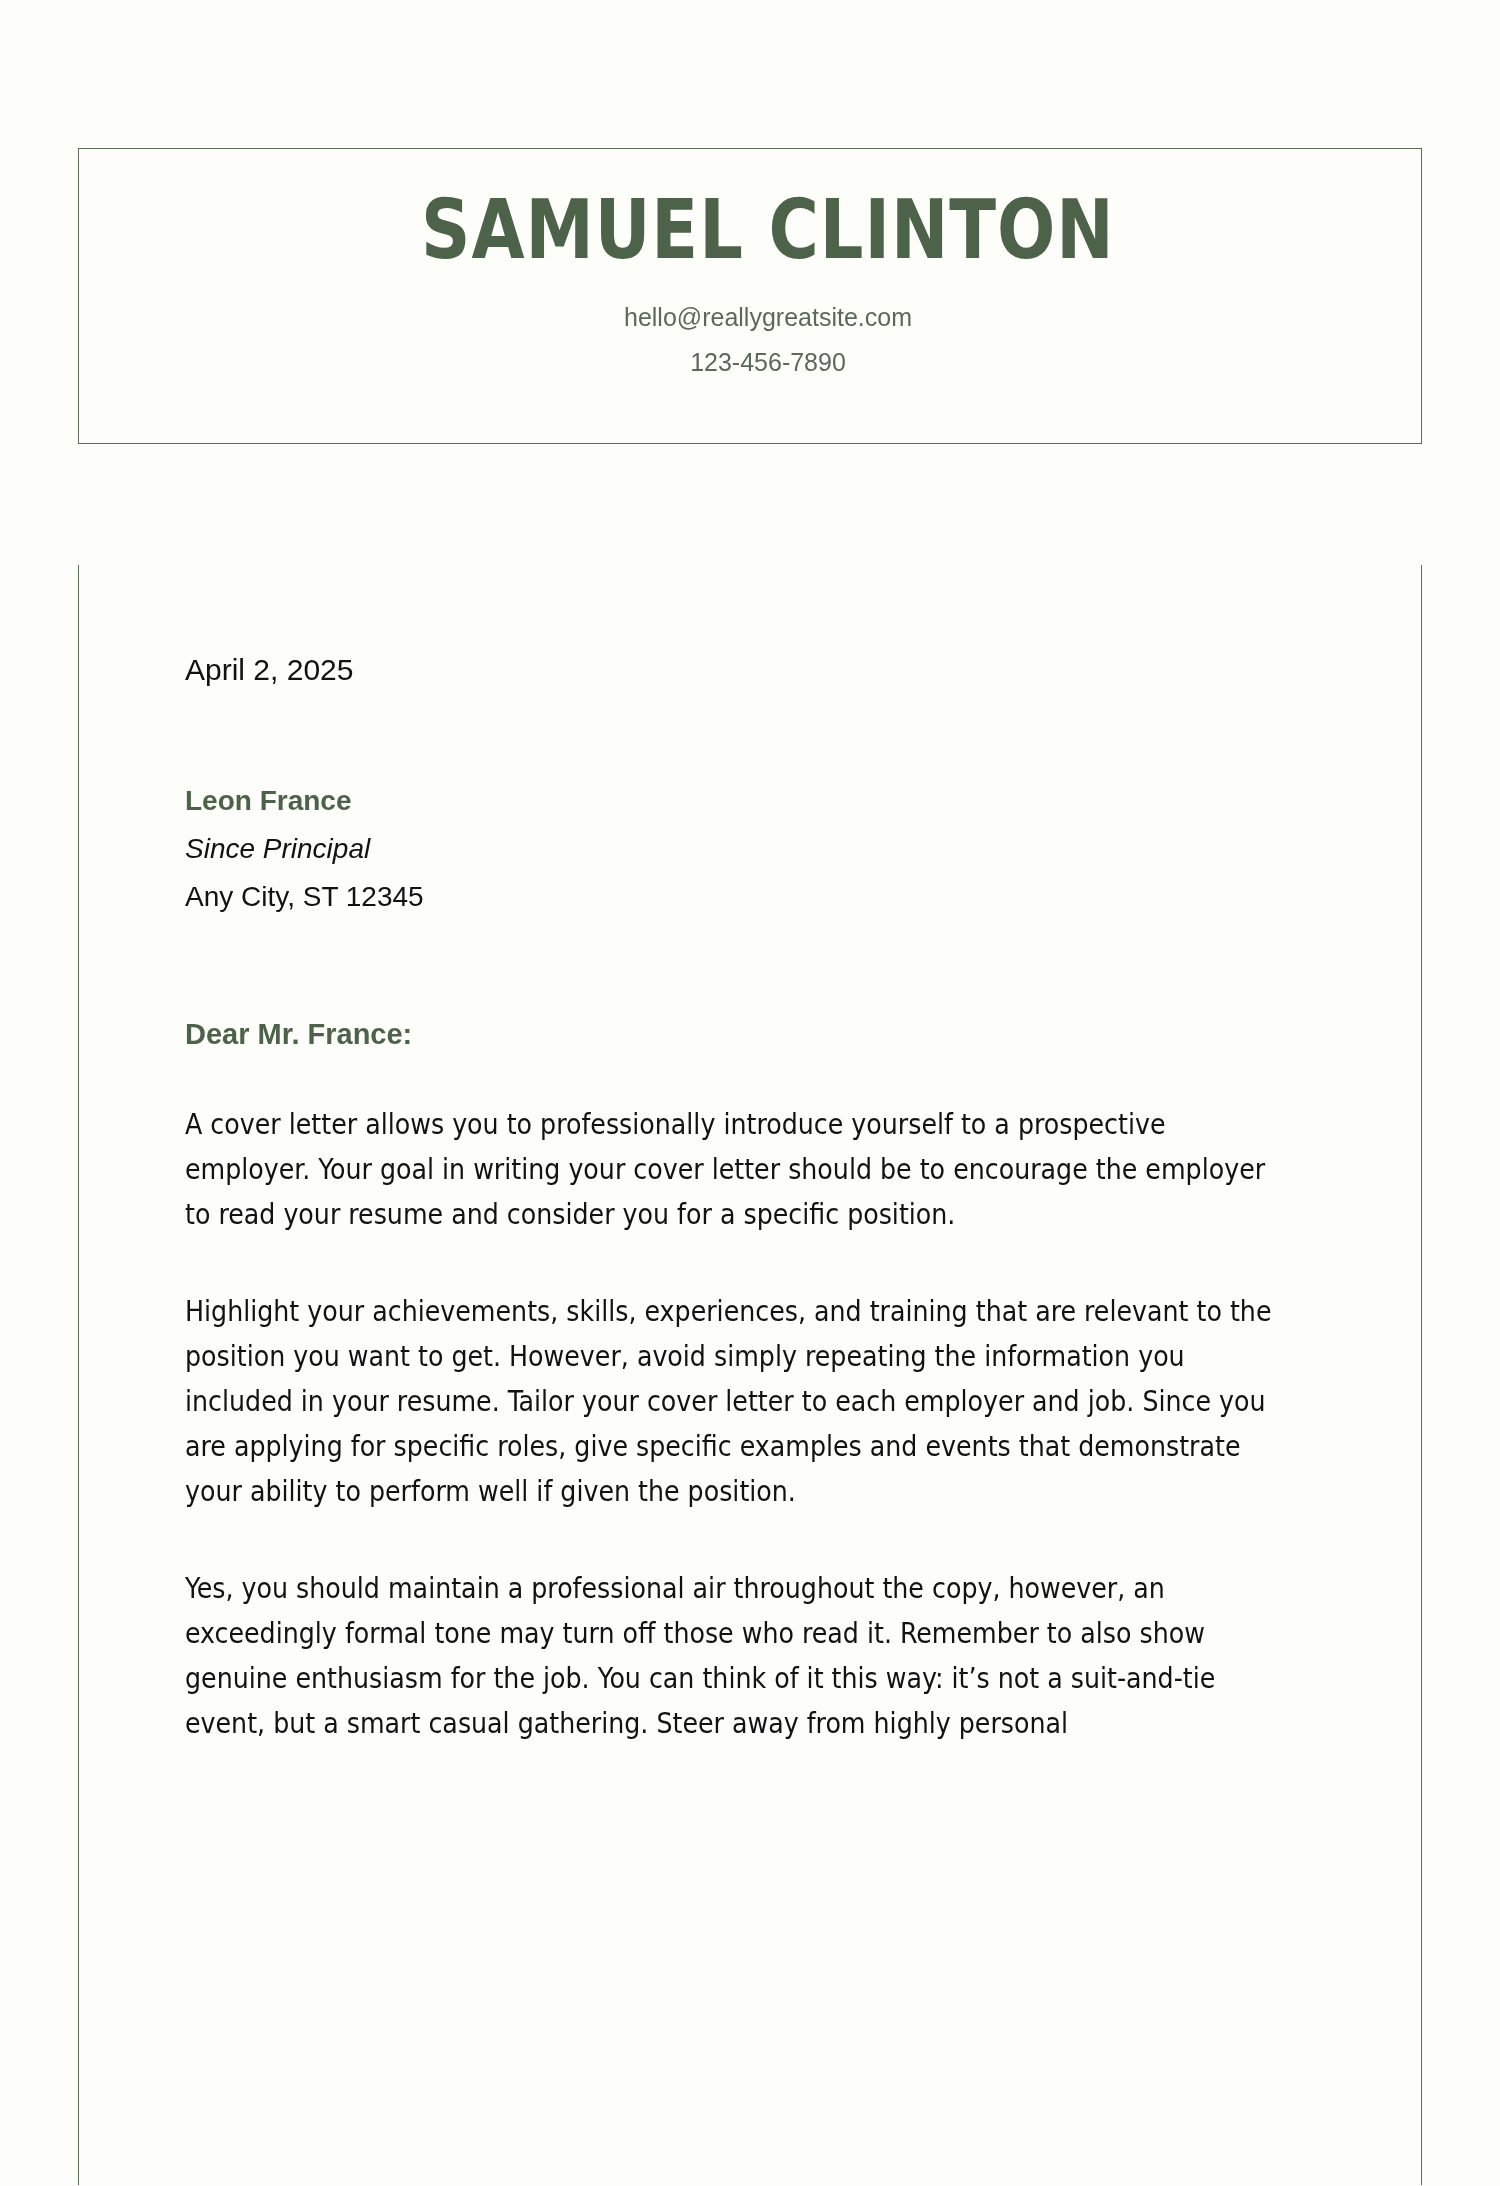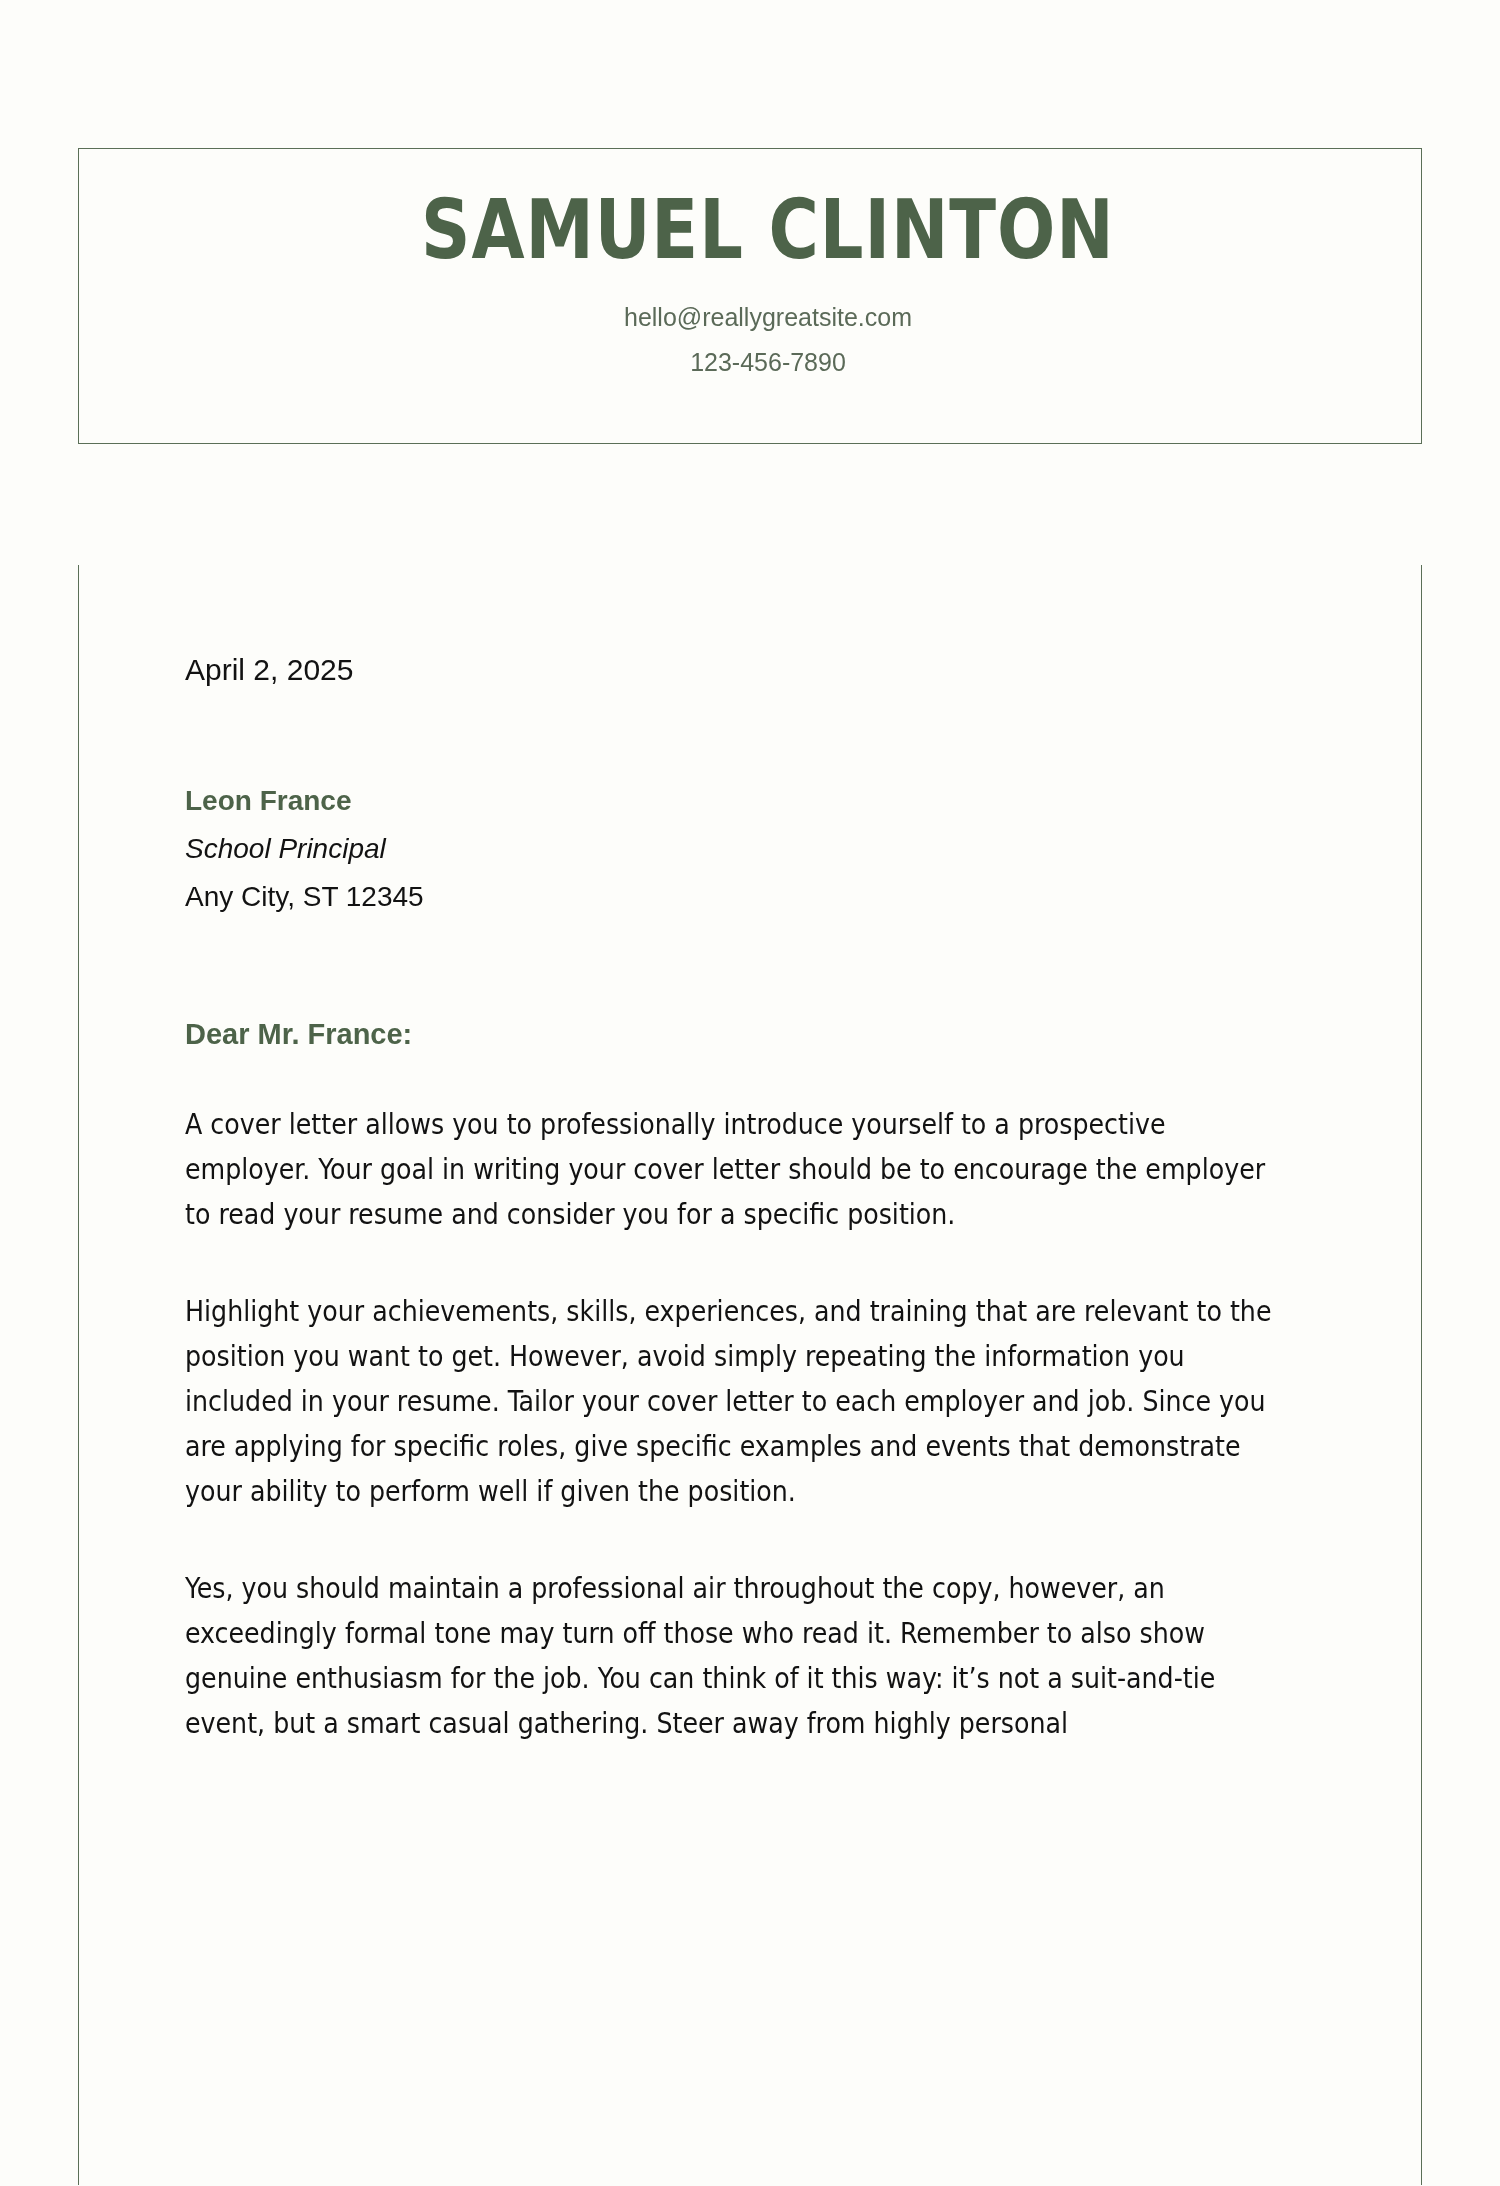--- a/index.html
+++ b/index.html
@@ -152,21 +152,21 @@
     <div class="contact-line">123-456-7890</div>
   </div>
 
   <div class="body-box">
     <div class="body-inner">
 
       <div class="letter-date">April 2, 2025</div>
 
       <div class="recipient-block">
         <div class="recipient-name">Leon France</div>
-        <div class="recipient-title">School Principal</div>
+        <div class="recipient-title">Since Principal</div>
         <div class="recipient-line">Any City, ST 12345</div>
       </div>
 
       <div class="salutation">Dear Mr. France:</div>
 
       <div class="paragraphs">
         <p class="body-paragraph">A cover letter allows you to professionally introduce yourself to a prospective employer. Your goal in writing your cover letter should be to encourage the employer to read your resume and consider you for a specific position.</p>
         <p class="body-paragraph">Highlight your achievements, skills, experiences, and training that are relevant to the position you want to get. However, avoid simply repeating the information you included in your resume. Tailor your cover letter to each employer and job. Since you are applying for specific roles, give specific examples and events that demonstrate your ability to perform well if given the position.</p>
         <p class="body-paragraph">Yes, you should maintain a professional air throughout the copy, however, an exceedingly formal tone may turn off those who read it. Remember to also show genuine enthusiasm for the job. You can think of it this way: it’s not a suit-and-tie event, but a smart casual gathering. Steer away from highly personal</p>
       </div>

